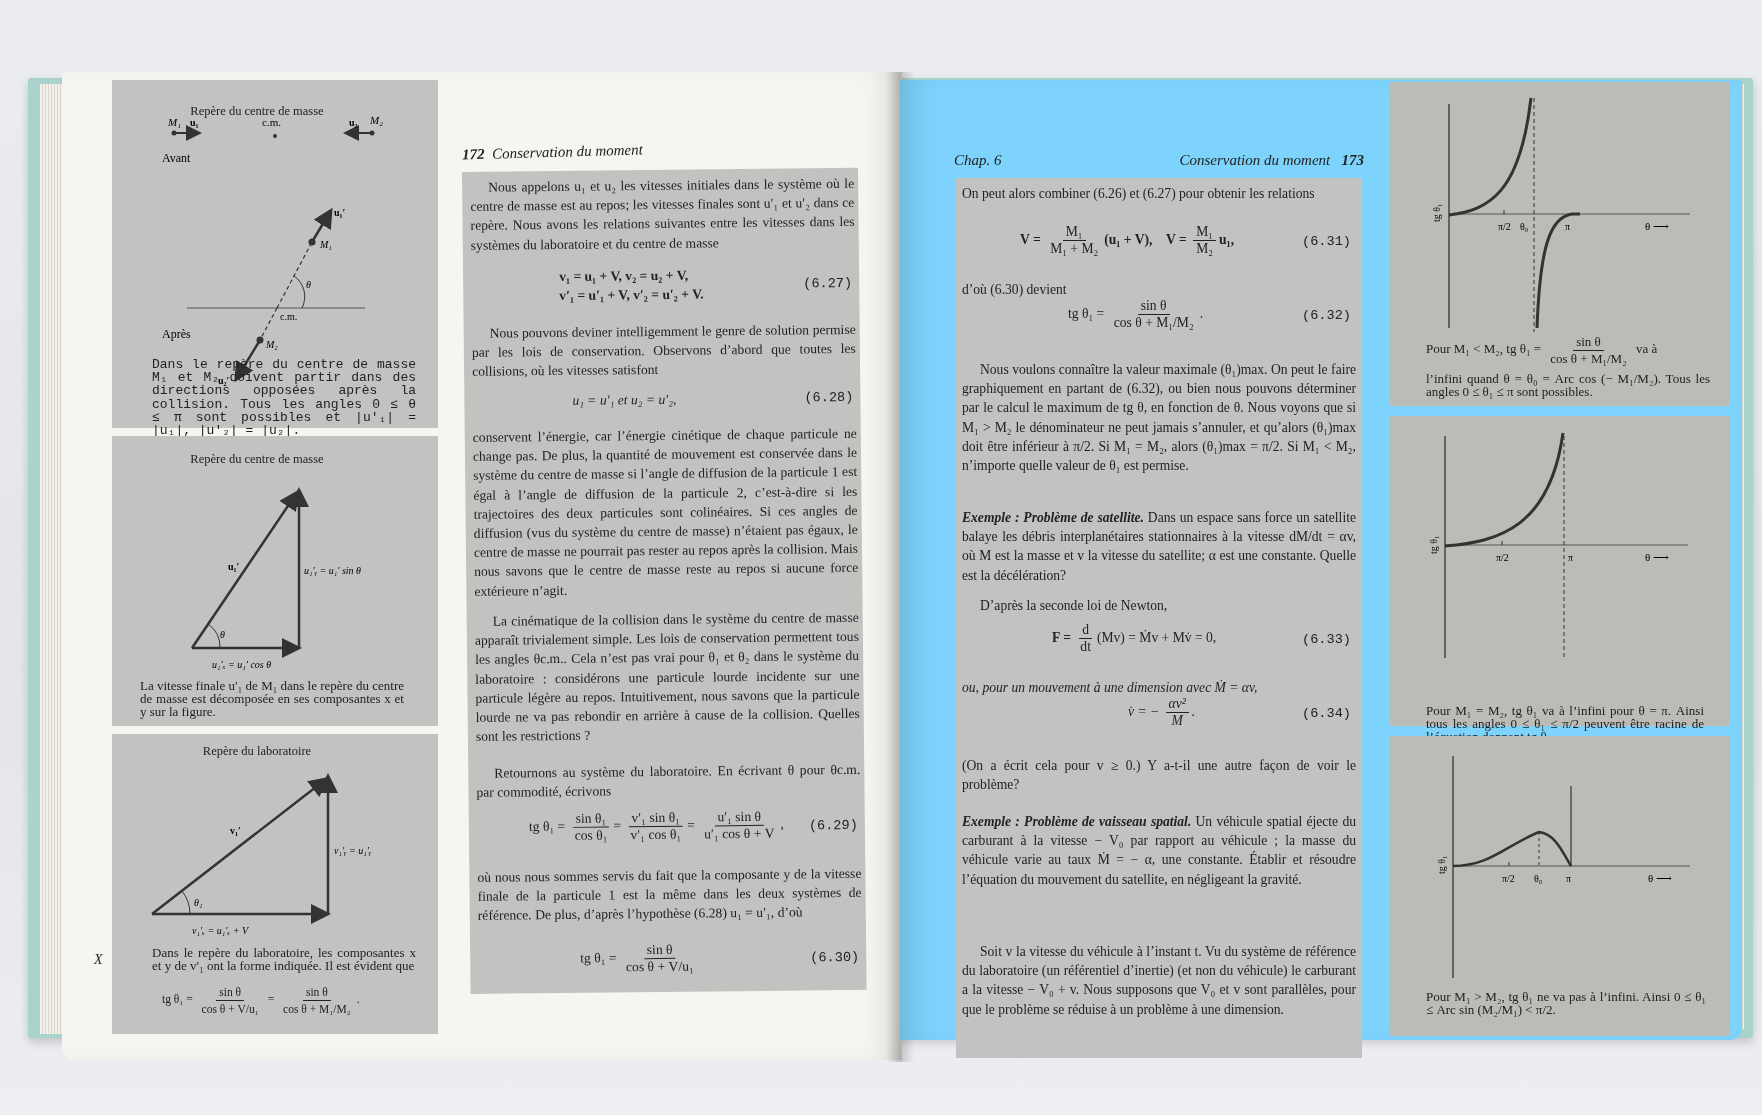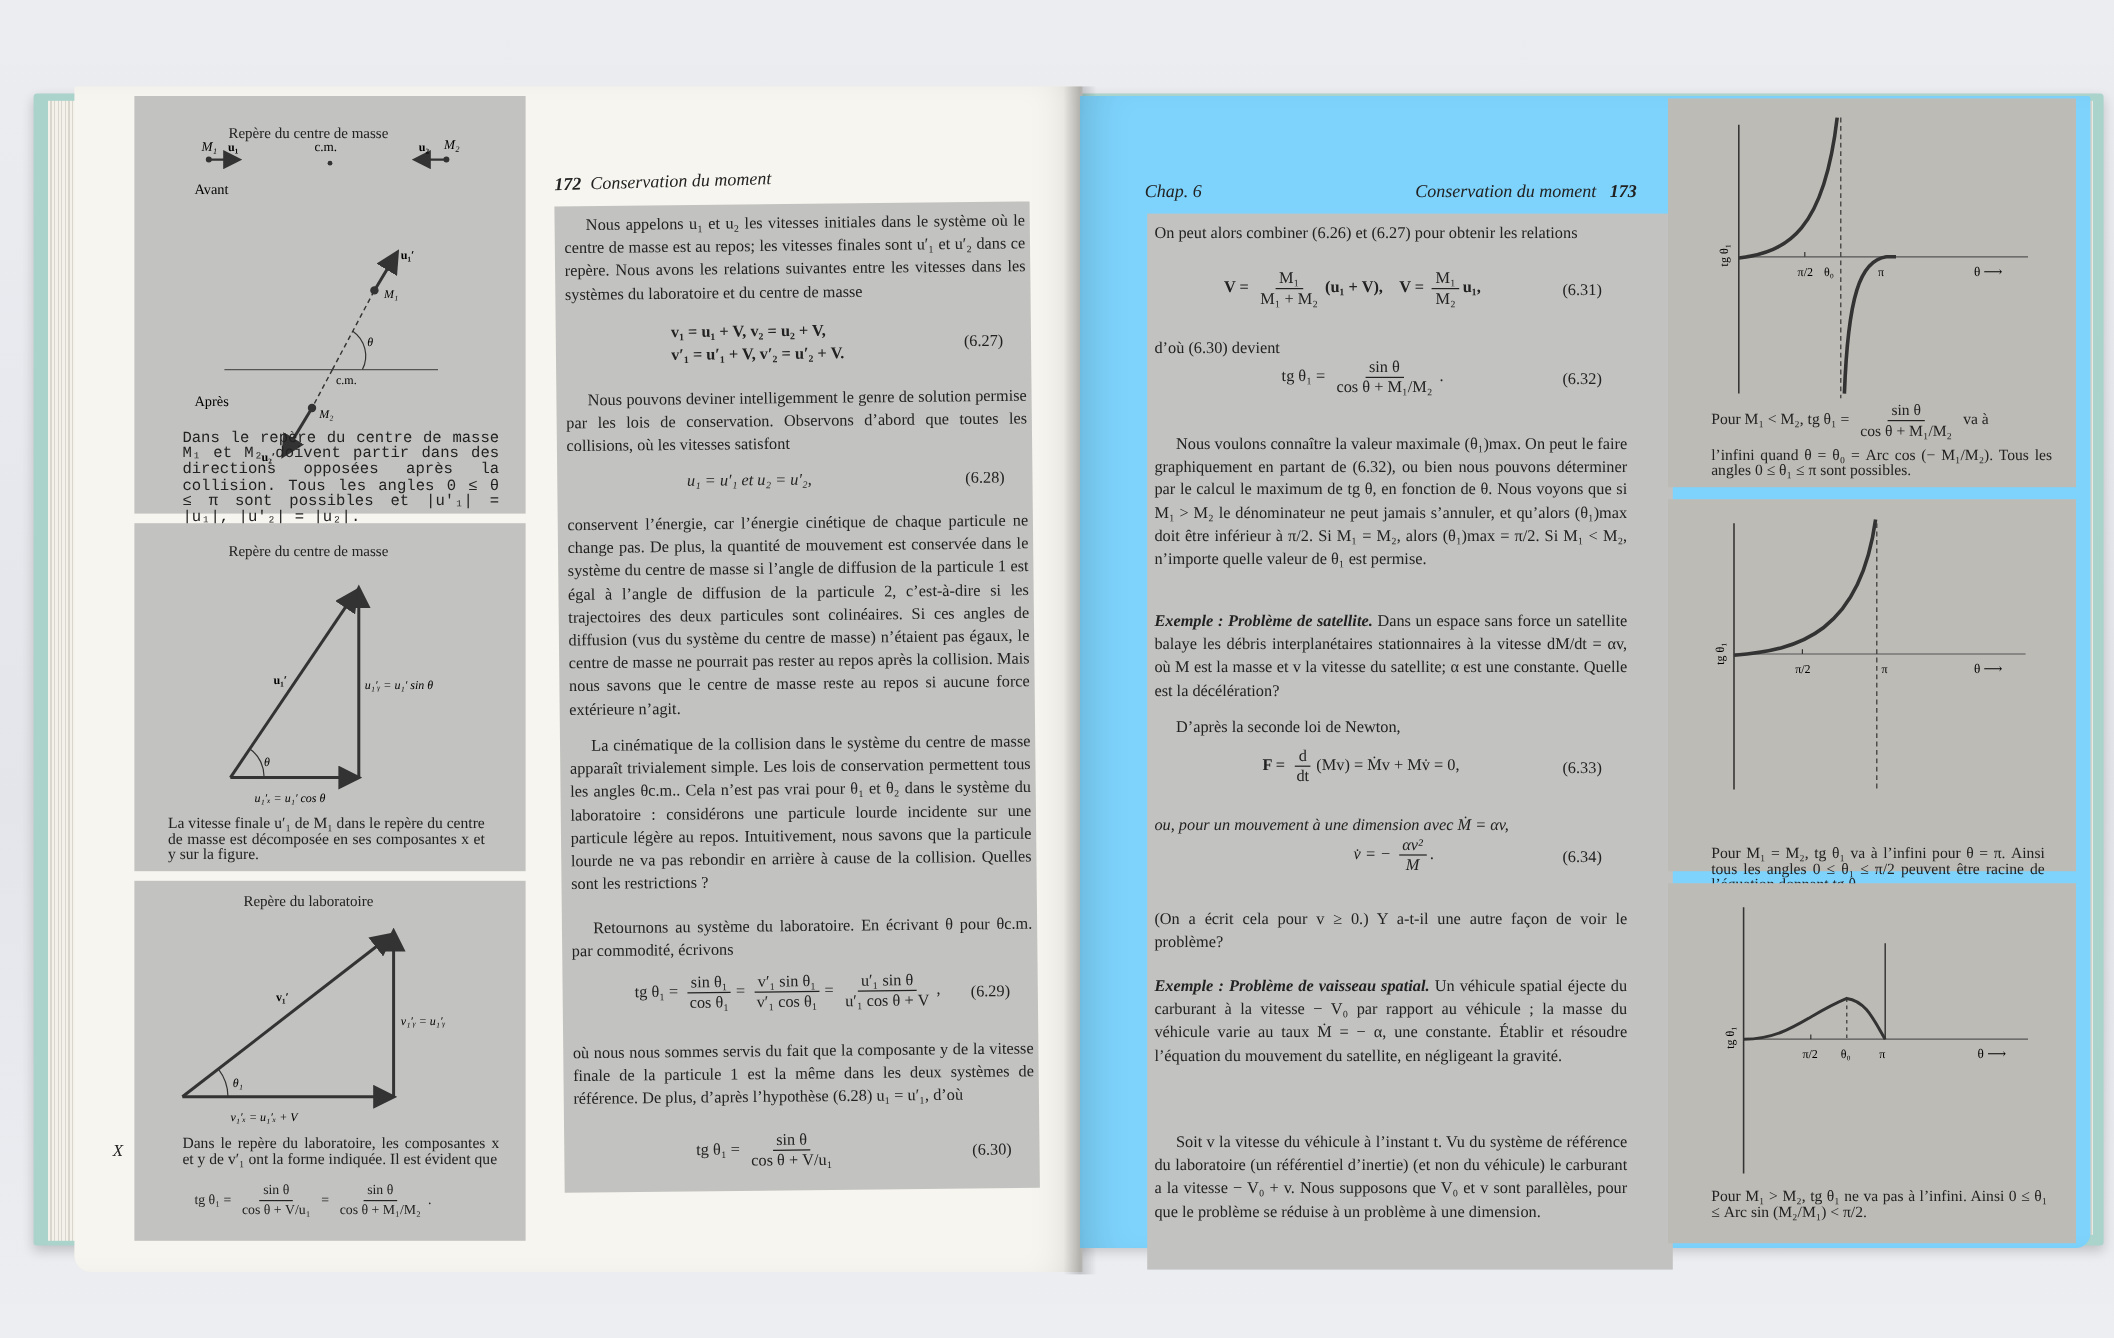--- a/index.html
+++ b/index.html
@@ -15,21 +15,21 @@
   .panel{position:absolute;}
   .small{font-size:11.2px;line-height:13px;}
   .fig-title{position:absolute;font-size:12.5px;text-align:center;}
   .caption{position:absolute;font-size:13px;line-height:13.2px;text-align:justify;}
   .running{position:absolute;font-style:italic;font-size:15px;}
   .pgnum{font-style:italic;font-weight:bold;}
   .body-text{position:absolute;font-size:13.6px;line-height:19.2px;text-align:justify;}
   .body-text p{margin:0;}
   .indent{text-indent:18px;}
   .eq{position:absolute;font-size:13.6px;}
-  .eqnum{position:absolute;font-size:13.6px;}
+  .eqnum{position:absolute;font-size:13.6px;font-family:Liberation Mono, monospace;}
   .frac{display:inline-flex;flex-direction:column;align-items:center;vertical-align:middle;margin:0 3px;}
   .frac .num{border-bottom:1px solid #222;padding:0 3px;line-height:16px;}
   .frac .den{padding:0 3px;line-height:16px;}
   svg text{font-family:"Liberation Serif","DejaVu Serif",serif;}
   .edge-x{position:absolute;font-size:14px;font-style:italic;}
 </style>
 </head>
 <body>
 
 <div class="tablecloth"></div>
@@ -196,21 +196,21 @@
 
 <div class="page-right">
   <div class="running" style="left:54px;top:72px;width:410px;">
     <span>Chap. 6</span>
     <span style="position:absolute;right:0;">
       <span>Conservation du moment</span>
       &nbsp;&nbsp;<span class="pgnum">173</span>
     </span>
   </div>
 
-  <div class="panel grey" style="left:56px;top:98px;width:406px;height:880px;padding-left:32px;">
+  <div class="panel grey" style="left:56px;top:98px;width:406px;height:880px;">
     <div class="body-text" style="left:6px;top:6px;width:394px;">
         <p>On peut alors combiner (6.26) et (6.27) pour obtenir les relations</p>
       </div>
     <div class="eq" style="left:64px;top:46px;white-space:nowrap;">
       <b>V =</b>
       <span class="frac">
           <span class="num">M₁</span>
           <span class="den">M₁ + M₂</span>
         </span><b>(u₁ + V),</b>
       &nbsp;&nbsp;&nbsp;<b>V =</b>

